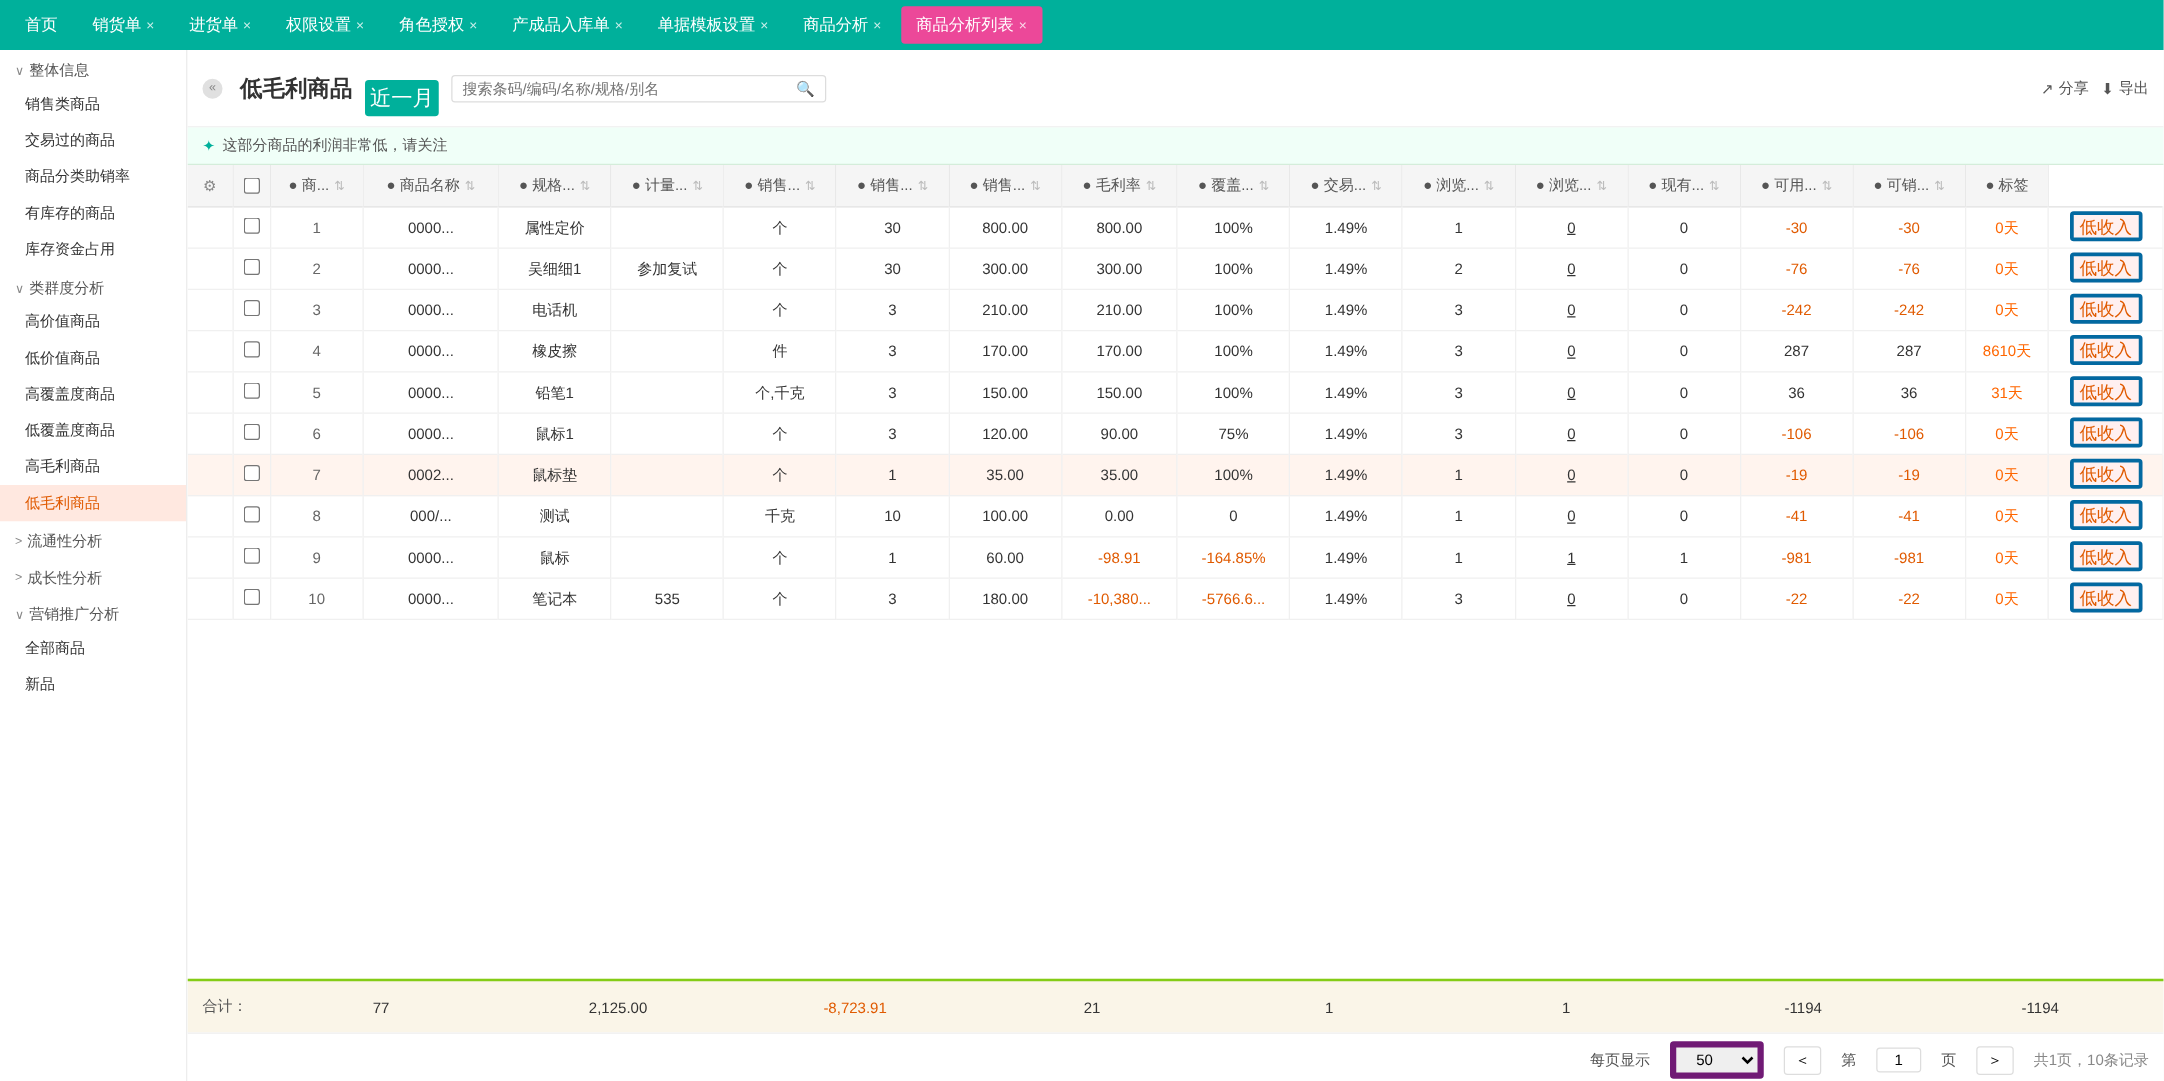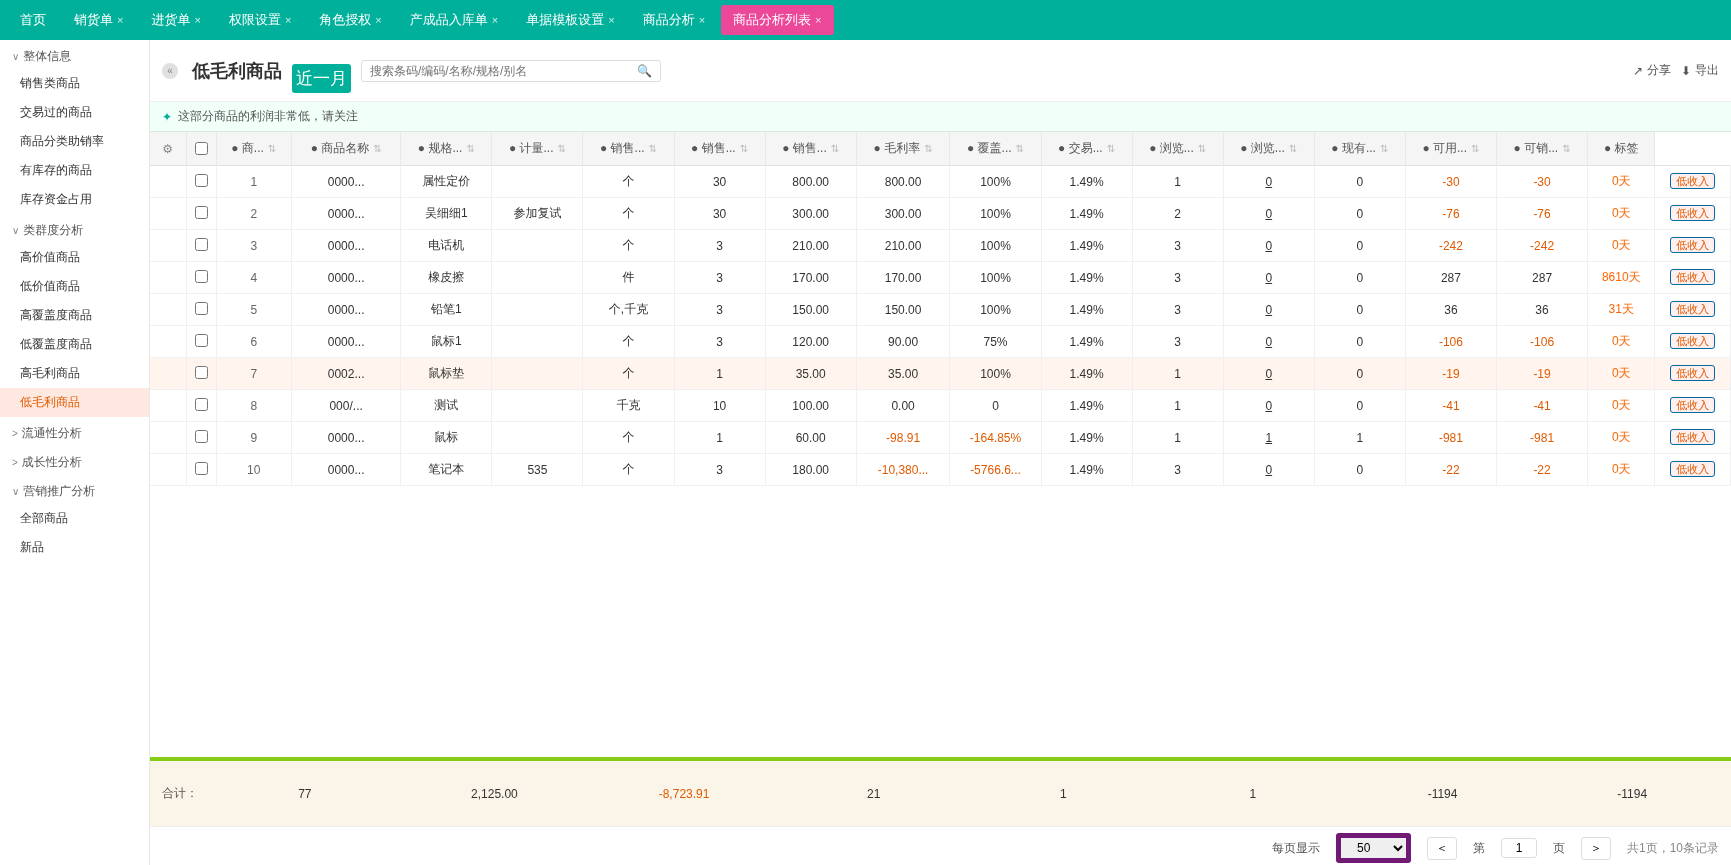--- a/index.html
+++ b/index.html
@@ -177,34 +177,34 @@
       text-align: center;
       color: #333;
       border-right: 1px solid #f0f0f0;
       white-space: nowrap;
     }
     tbody td.red { color: #e05a00; }
     tbody td.orange { color: #ff6600; }
     .tag-badge {
       background: #fff0f0;
       color: #e05a00;
-      border: 1px solid #0369a1;
+      border: 3px solid #0369a1;
       border-radius: 3px;
       padding: 1px 5px;
-      font-size: 11px;
+      font-size: 14px;
     }
     .underline { text-decoration: underline; color: #333; }
     .row-num { color: #666; }
     input[type="checkbox"] { cursor: pointer; }
 
     
     .table-footer {
       background: #faf5e8;
-      border-top: 4px solid #84cc16;
-      padding: 24px 12px;
+      border-top: 2px solid #84cc16;
+      padding: 12px 12px;
       display: flex;
       align-items: center;
       flex-shrink: 0;
       font-size: 12px;
     }
     .footer-label { color: #555; margin-right: 20px; }
     .footer-values {
       display: flex;
       gap: 16px;
       flex: 1;

